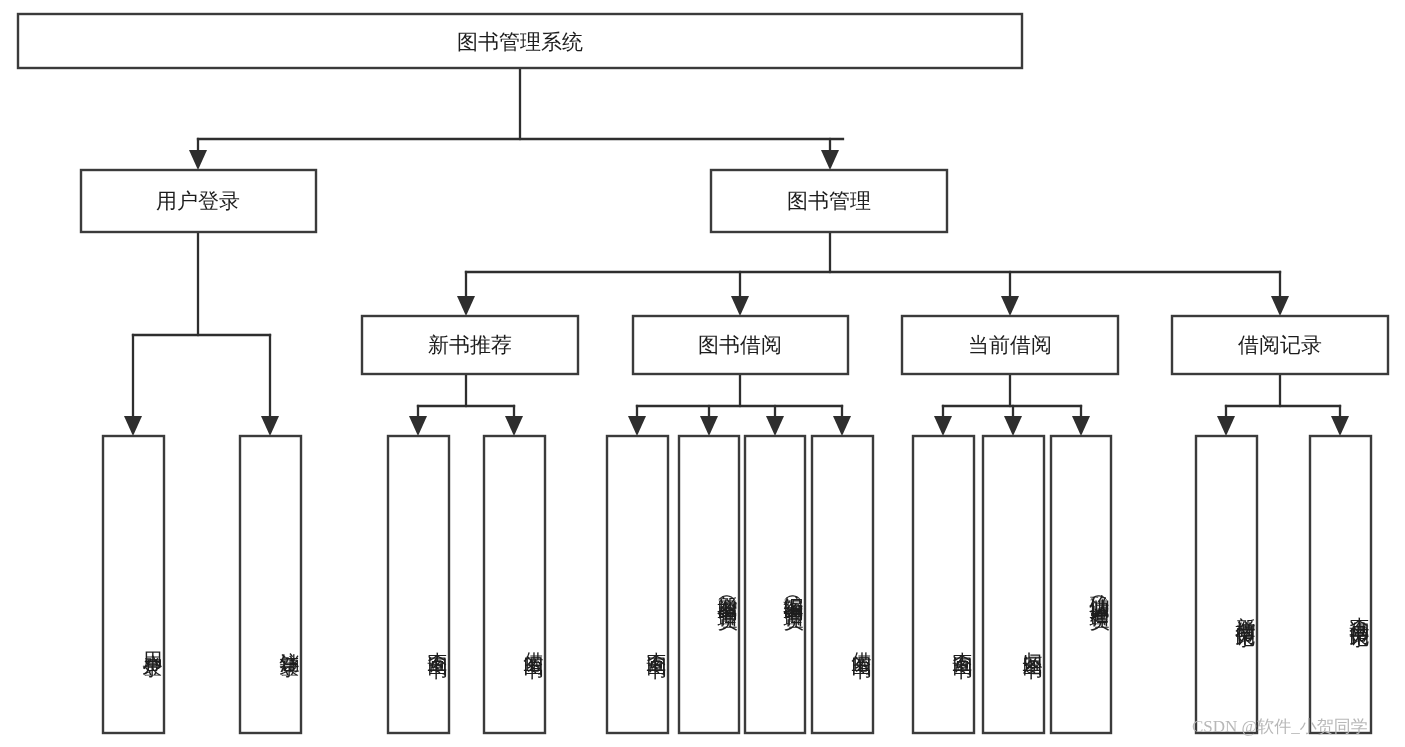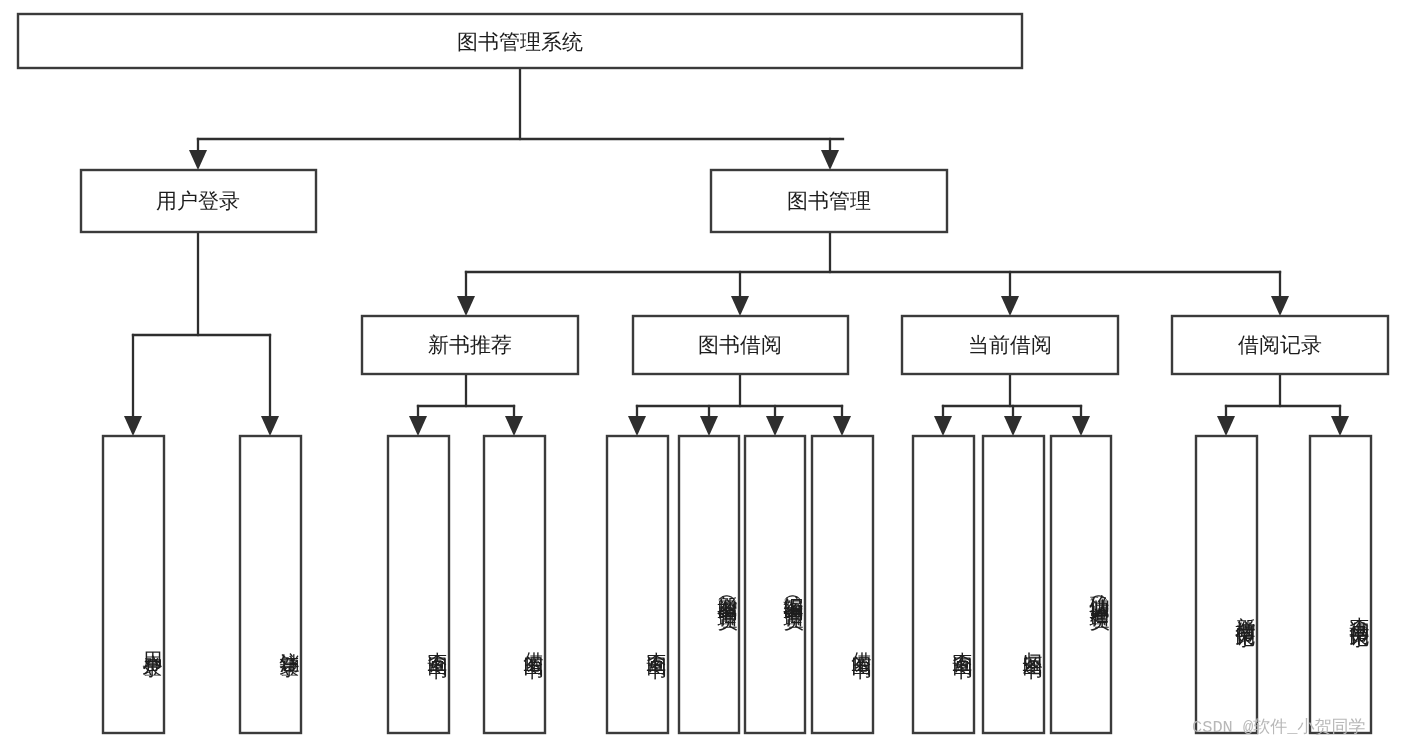--- a/index.html
+++ b/index.html
@@ -57,21 +57,21 @@
     letter-spacing: 2.5px;
     color: #1d1d1d;
     display: flex;
     align-items: flex-start;
     justify-content: center;
     white-space: nowrap;
     user-select: none;
   }
   .watermark {
     position: absolute;
-    font-family: Liberation Mono, monospace;
+    font-family: Liberation Serif, serif;
     font-size: 17px;
     color: #b8b8b8;
     white-space: nowrap;
     user-select: none;
   }
 </style>
 </head>
 <body>
 
 <div id="diagram-root">

